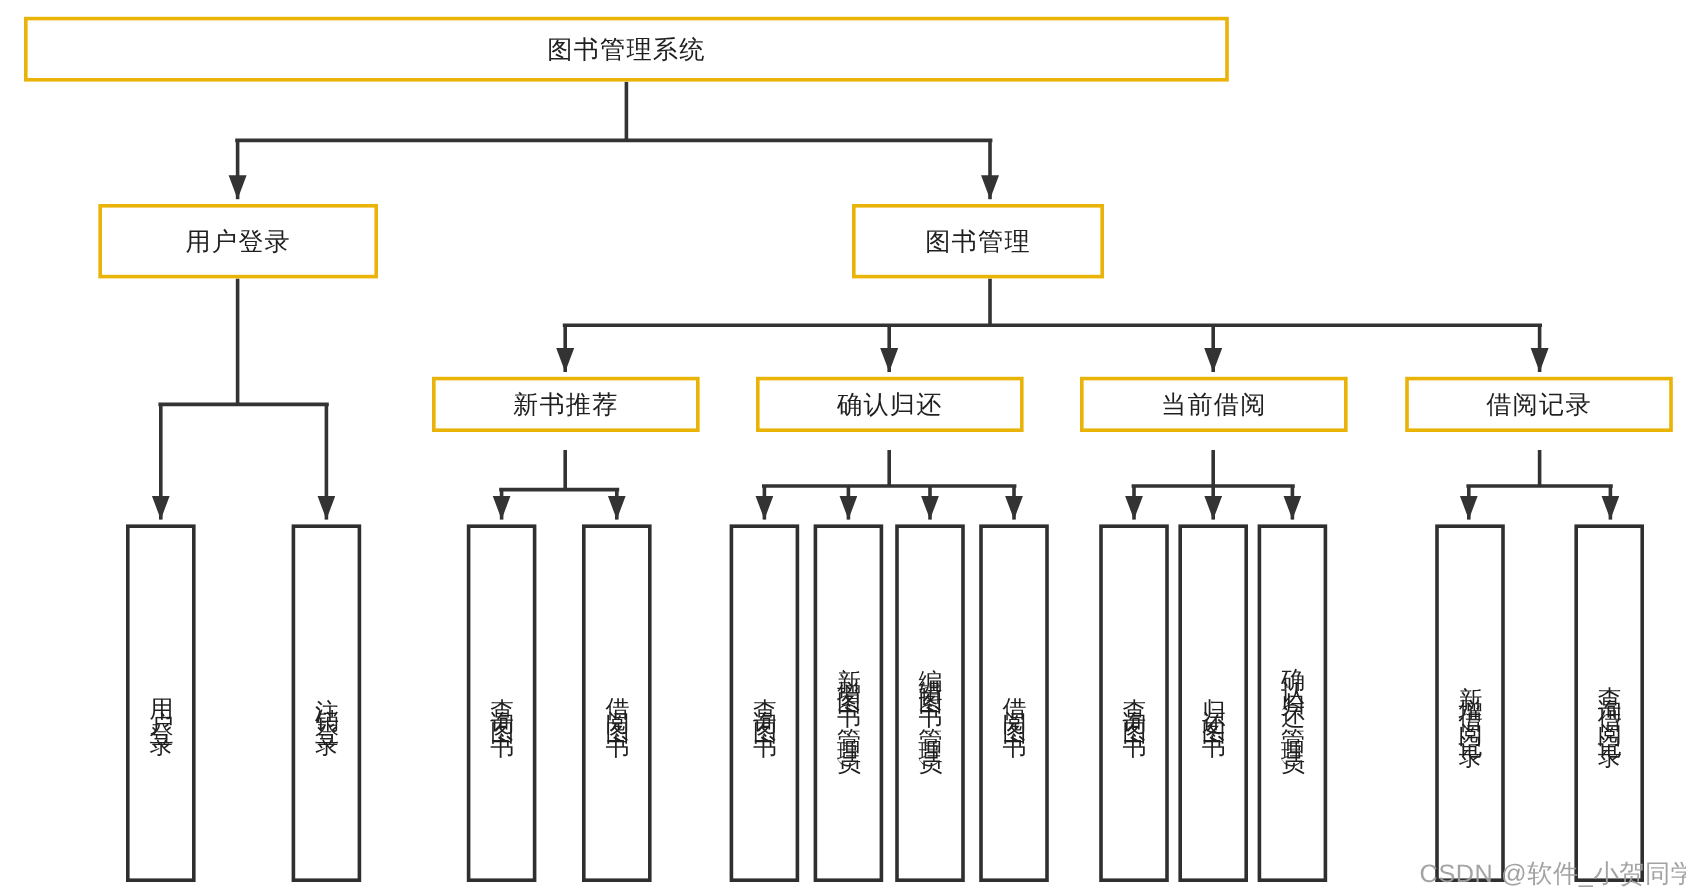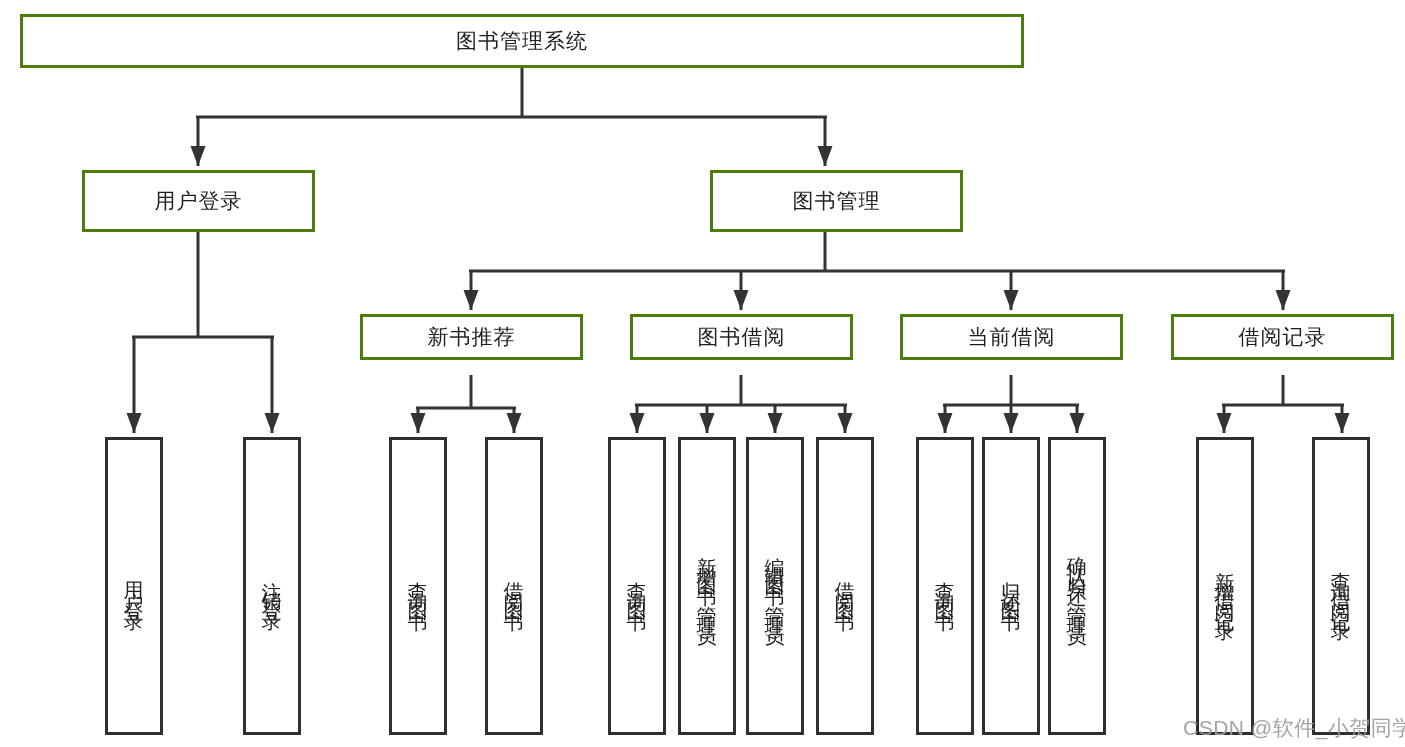--- a/index.html
+++ b/index.html
@@ -8,21 +8,21 @@
     width:1405px;height:747px;
     background:#ffffff;
     font-family:"Liberation Sans", sans-serif;
     color:#1f1f1f;
     overflow:hidden;
   }
   #wires{position:absolute;left:0;top:0;width:1405px;height:747px;}
   .hnode{
     position:absolute;
     box-sizing:border-box;
-    border:3px solid #4d7c0f;
+    border:3px solid #eab308;
     background:#ffffff;
     display:flex;align-items:center;justify-content:center;
     font-size:21px;
     letter-spacing:1px;
     white-space:nowrap;
   }
   .root{left:20px;top:14px;width:1004px;height:54px;}
   .lvl2{height:62px;top:170px;}
   .lvl3{height:46px;top:314px;width:223px;}
   .leaf{
@@ -119,29 +119,29 @@
     </g>
   </svg>
 
   <div class="hnode root">
     <span>图书管理系统</span>
   </div>
 
   <div class="hnode lvl2" style="left:82px;width:233px;">
     <span>用户登录</span>
   </div>
-  <div class="hnode lvl2" style="left:710px;width:253px;">
+  <div class="hnode lvl2" style="left:710px;width:210px;">
     <span>图书管理</span>
   </div>
 
   <div class="hnode lvl3" style="left:360px;">
     <span>新书推荐</span>
   </div>
   <div class="hnode lvl3" style="left:630px;">
-    <span>图书借阅</span>
+    <span>确认归还</span>
   </div>
   <div class="hnode lvl3" style="left:900px;font-family:Liberation Mono, monospace;">
     <span>当前借阅</span>
   </div>
   <div class="hnode lvl3" style="left:1171px;">
     <span>借阅记录</span>
   </div>
 
   <div class="leaf" style="left:105px;">
     <span>用户登录</span>

